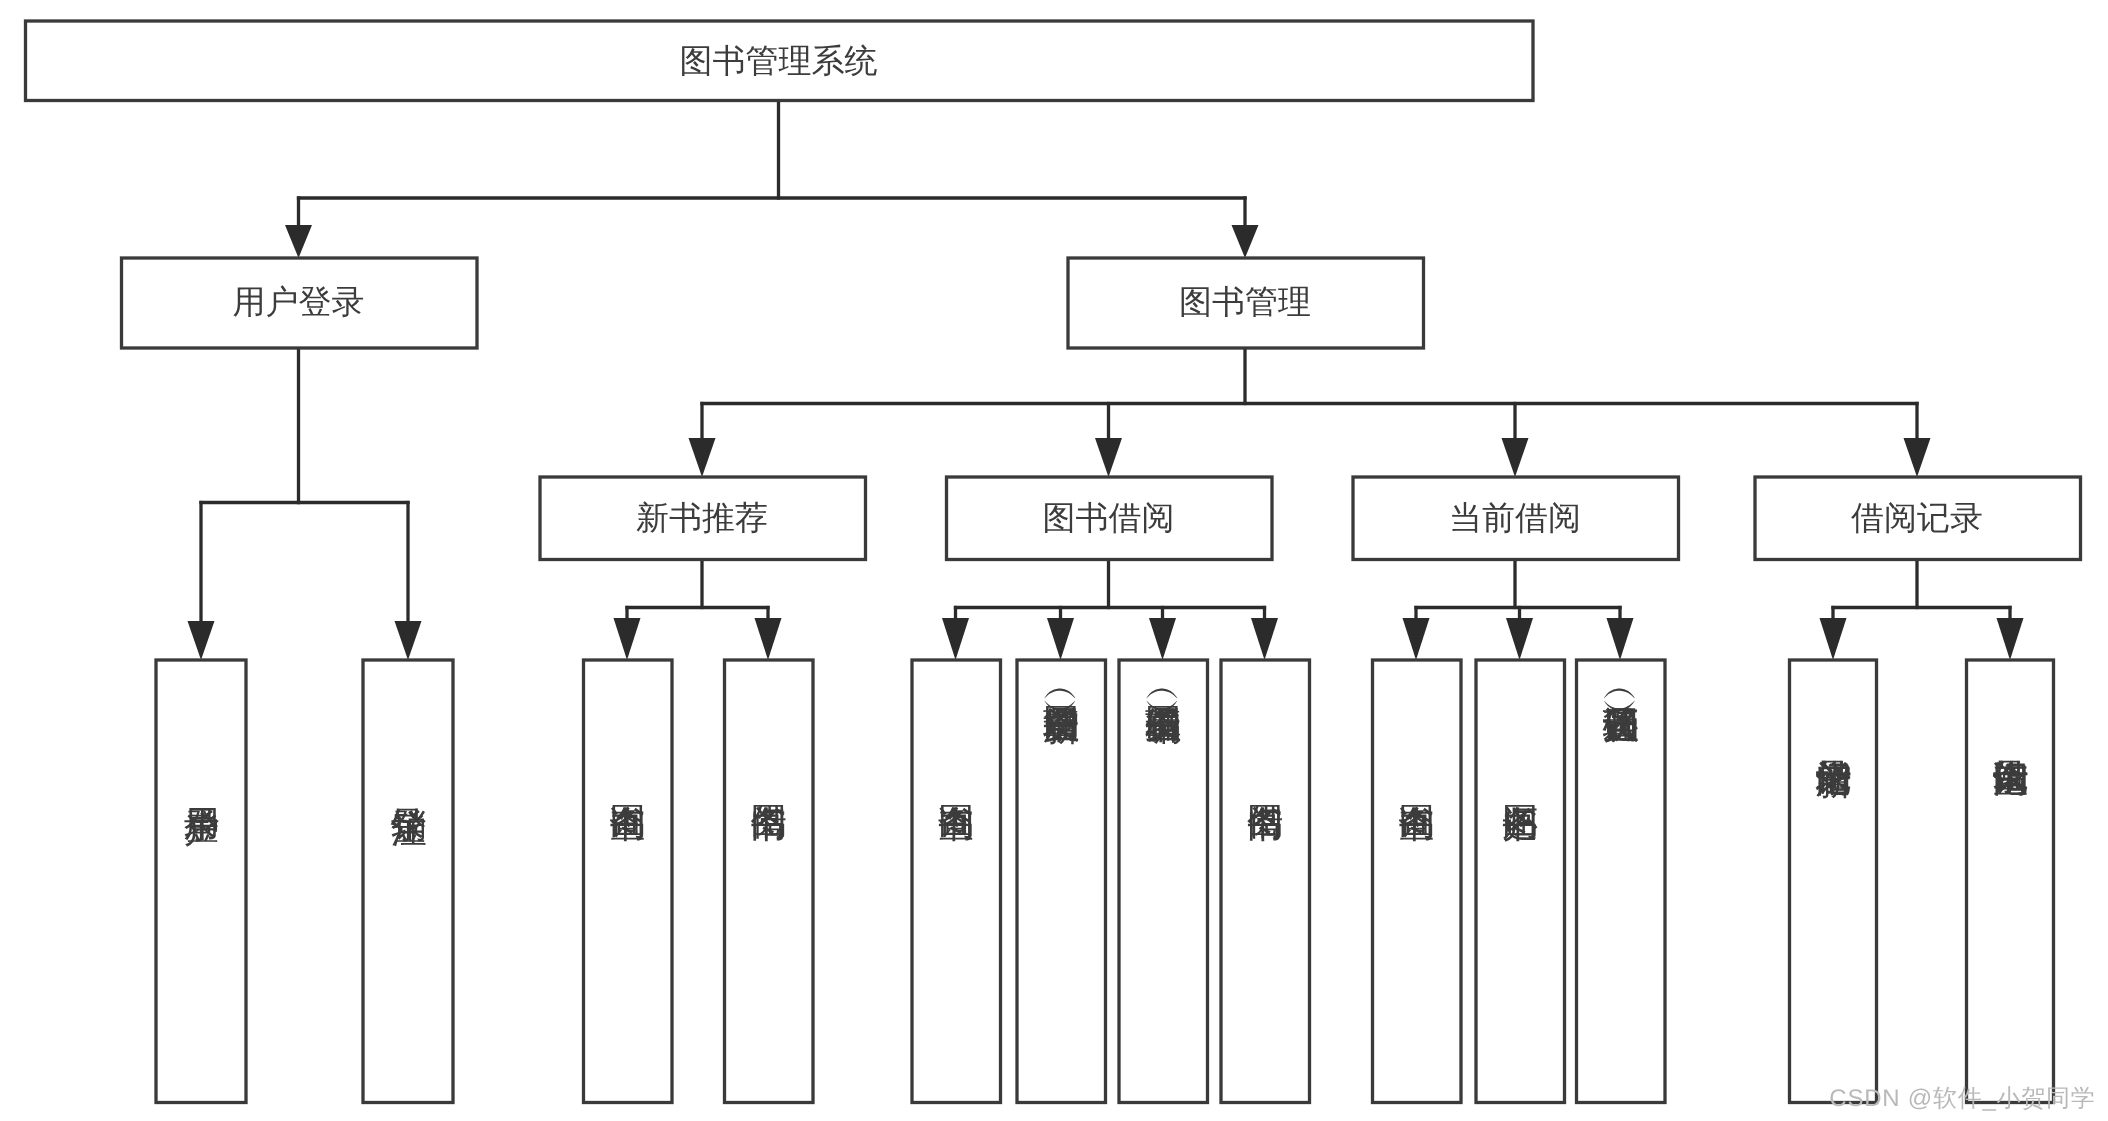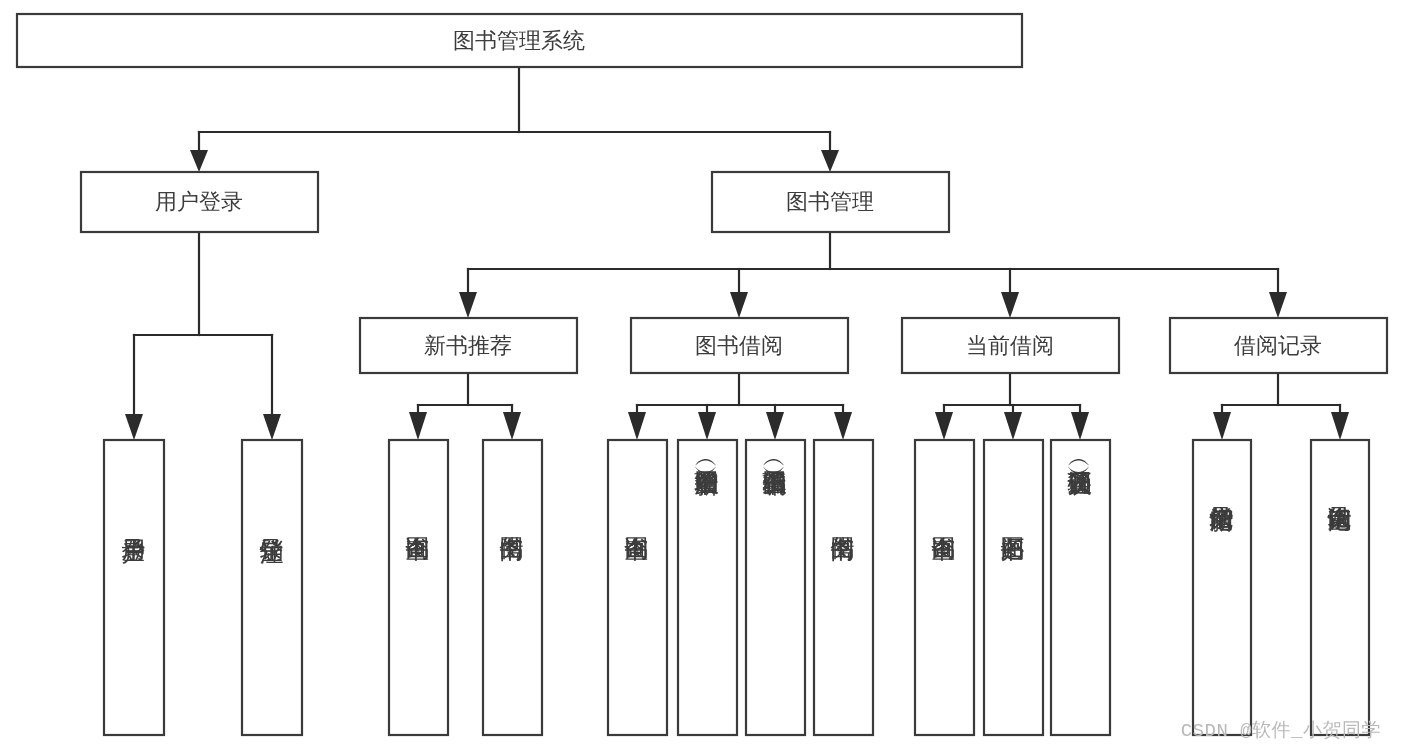--- a/index.html
+++ b/index.html
@@ -50,24 +50,24 @@
     dominant-baseline: middle;
   }
   .node-label-vert {
     fill: #3c3c3c;
     font-family: "Liberation Sans", "DejaVu Sans", sans-serif;
     font-size: 24px;
     text-anchor: middle;
   }
   .watermark {
     position: absolute;
-    right: 24px;
+    right: 8px;
     bottom: 4px;
-    font-family: Liberation Mono, monospace;
-    font-size: 19px;
+    font-family: Liberation Sans, sans-serif;
+    font-size: 16px;
     color: #b9b9b9;
     letter-spacing: 0.5px;
     white-space: nowrap;
     pointer-events: none;
   }
 </style>
 </head>
 <body>
 
 <div id="diagram-root">

